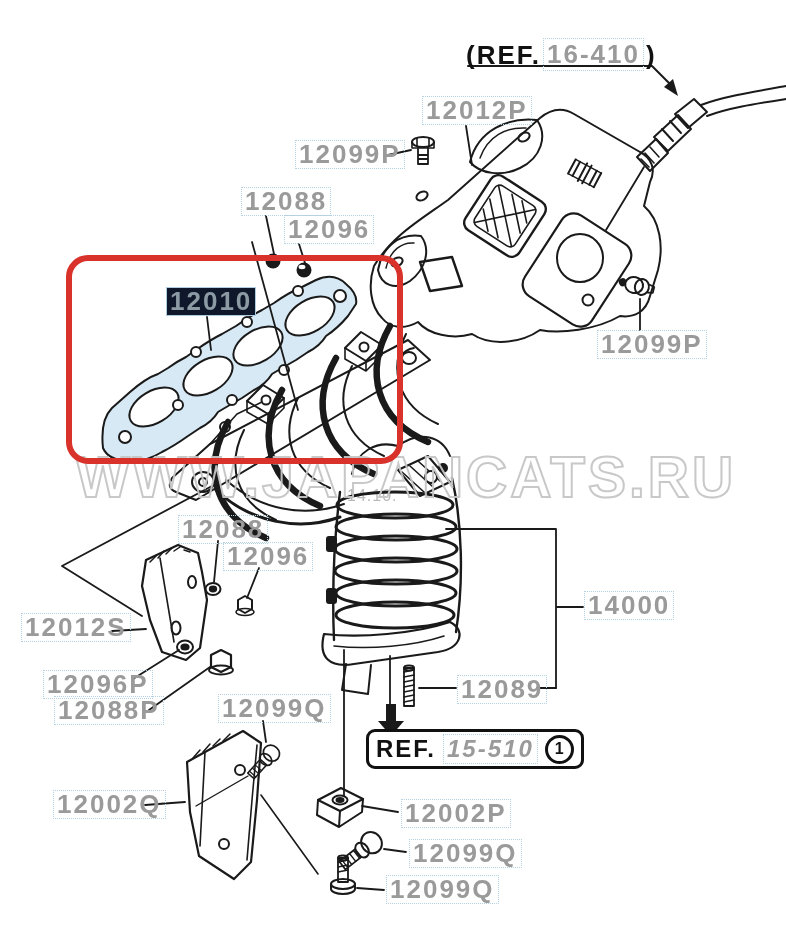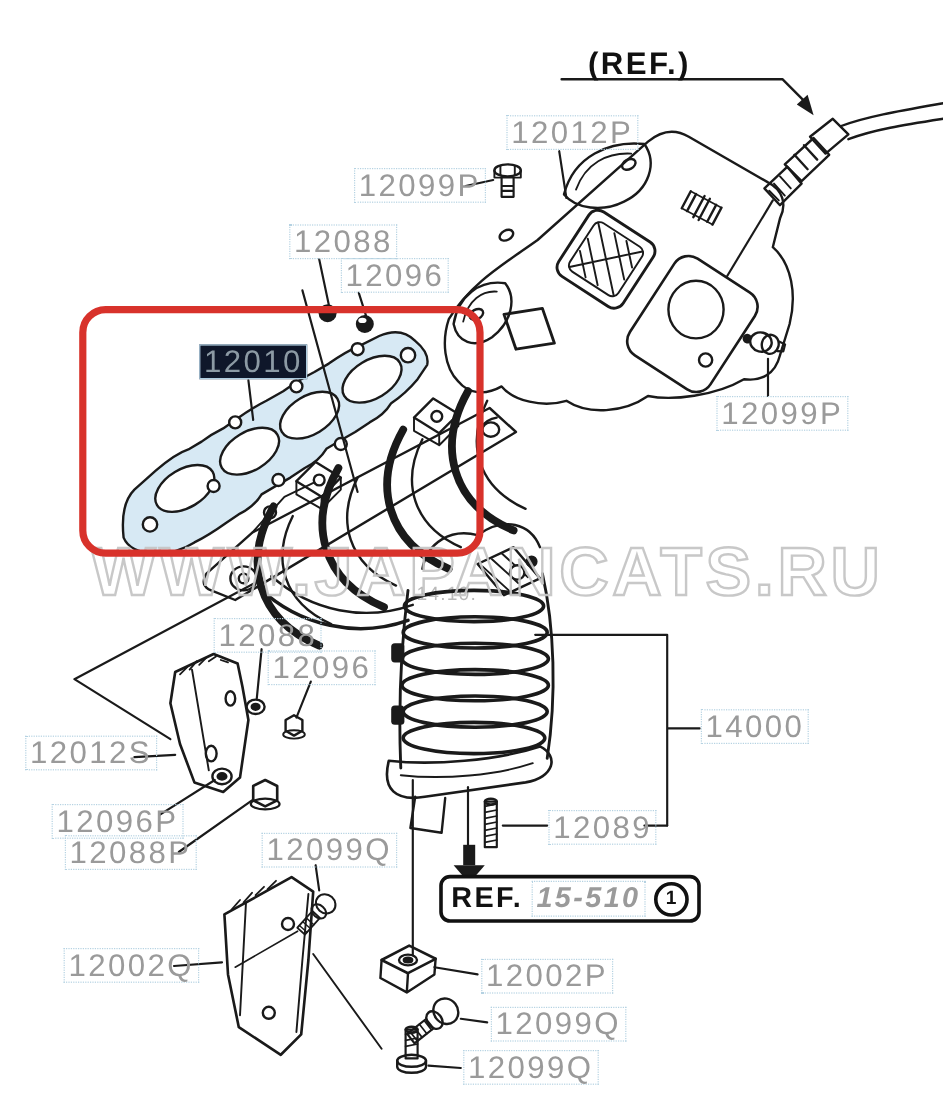--- a/index.html
+++ b/index.html
@@ -20,27 +20,27 @@
     font-size:16px;color:#b9b9b9;letter-spacing:1px;
   }
   #highlight-box{
     position:absolute;left:66px;top:255px;width:325px;height:197px;
     border:6px solid #d8322b;border-radius:22px;z-index:5;pointer-events:none;
   }
   
   .plabel{
     position:absolute;z-index:6;
     font-size:26px;line-height:27px;letter-spacing:2px;color:#9a9a9a;
-    border:1px dotted #b5d2e2;padding:0 3px;white-space:nowrap;cursor:pointer;
+    border:1px dotted #b5d2e2;padding:0 3px;white-space:nowrap;cursor:pointer;font-weight:bold;
   }
   .plabel.selected{background:#0f172a;border:1px solid #aecde0;color:#8c9aa4;}
   
   #ref-top{
     position:absolute;left:466px;top:38px;z-index:6;display:flex;align-items:flex-end;
-    font-size:26px;font-weight:bold;letter-spacing:2px;color:#111;white-space:nowrap;margin-left:24px;
+    font-size:26px;font-weight:bold;letter-spacing:2px;color:#111;white-space:nowrap;
   }
   #ref-top .code{
     font-weight:bold;color:#9a9a9a;border:1px dotted #b5d2e2;
     padding:0 3px;margin:0 2px;cursor:pointer;
   }
   
   #ref-bottom{
     position:absolute;left:366px;top:729px;z-index:6;display:flex;align-items:center;
     border:3px solid #111;border-radius:9px;padding:2px 7px;gap:7px;background:#fff;
   }
@@ -306,20 +306,21 @@
     <path d="M378,721 L404,721 L391,736 Z" fill="#1a1a1a" stroke="none"></path>
   </g>
 </svg>
 
 <div id="watermark">WWW.JAPANCATS.RU</div>
 
 <div id="highlight-box"></div>
 
 <div id="ref-top">
   <span>(REF.</span>
+  <span class="code">16-410</span>
   <span>)</span>
 </div>
 
 <div id="ref-bottom">
   <span class="prefix">REF.</span>
   <span class="code">15-510</span>
   <span class="badge">1</span>
 </div>
 
 <div class="plabel" style="left:422px;top:96px">12012P</div>

